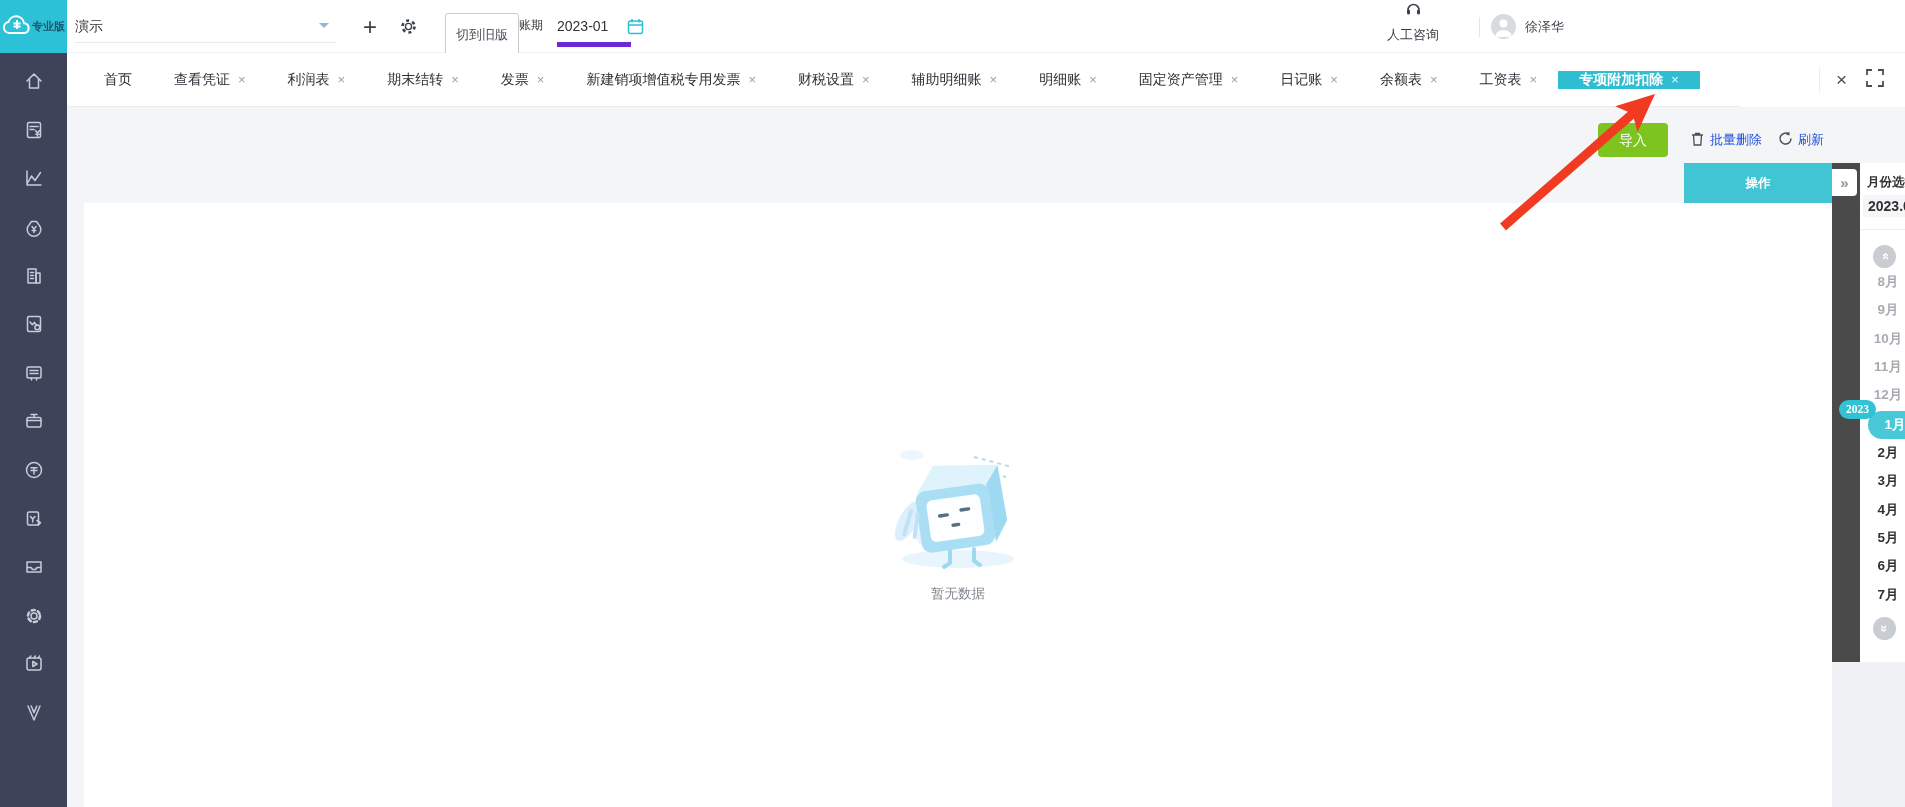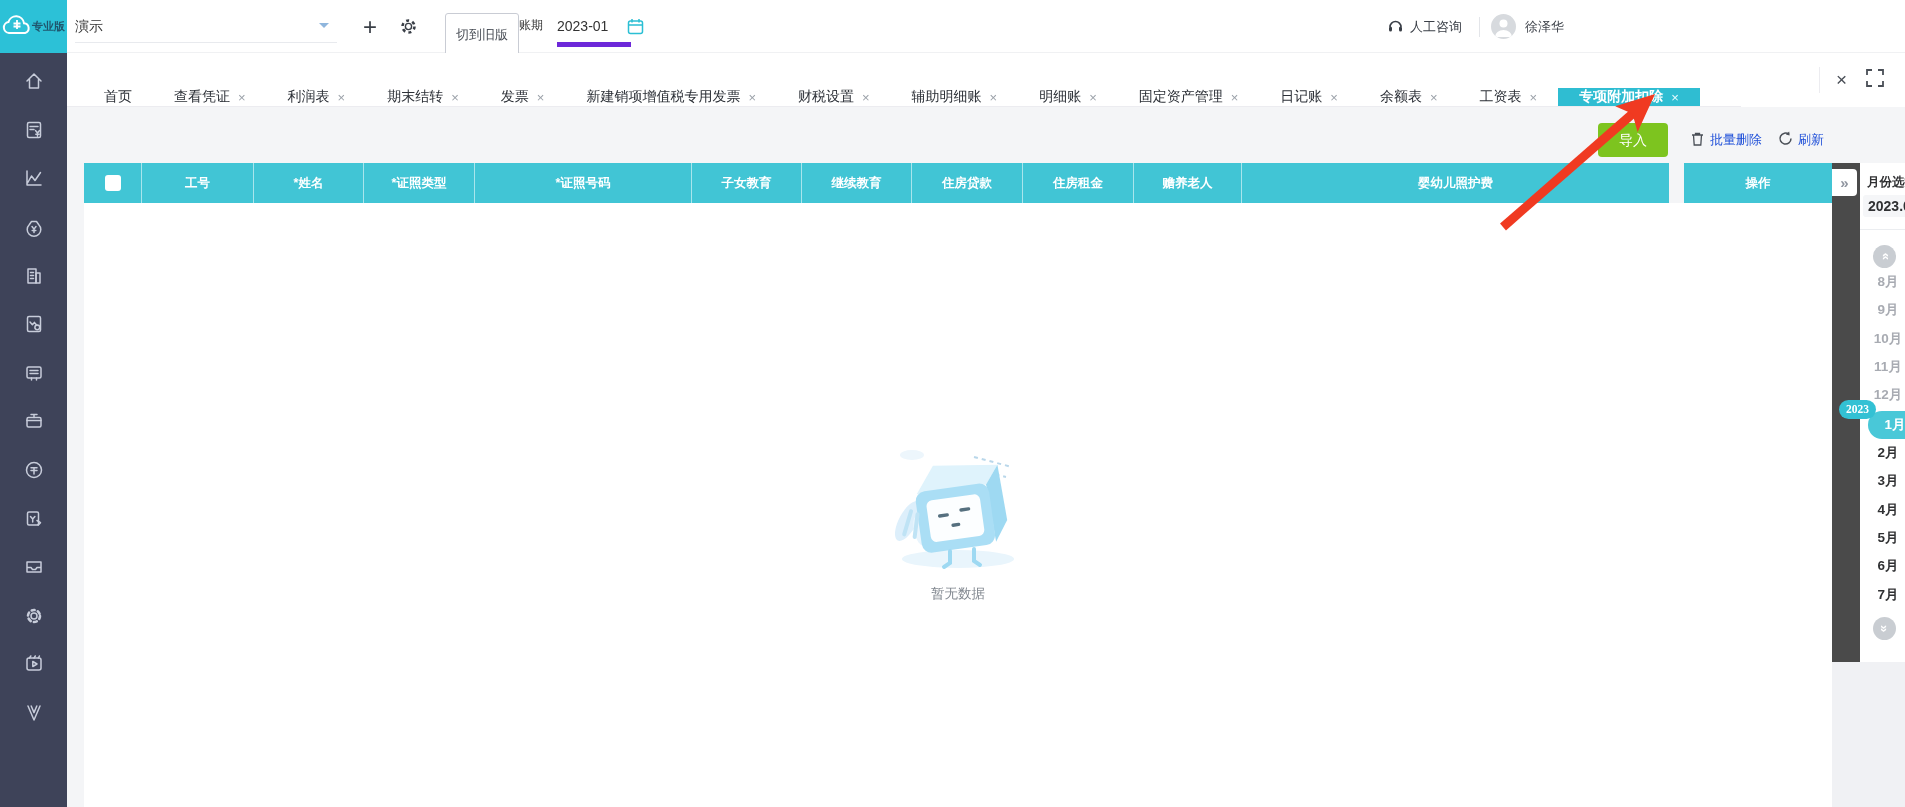--- a/index.html
+++ b/index.html
@@ -20,27 +20,27 @@
   .caret-down{position:absolute;left:252px;top:23px;width:0;height:0;border:5px solid transparent;border-top-color:#8fb6dd;}
   .tb-icon{position:absolute;top:0;height:53px;display:flex;align-items:center;cursor:pointer;}
   .plus{left:296px;font-size:24px;color:#3a3f47;font-weight:400;}
   .gearpos{left:332px;}
   .switch-old{position:absolute;left:378px;top:13px;height:27px;line-height:27px;padding:7px 10px;border:1px solid #c9ccd4;
               border-radius:3px;font-size:13px;color:#4a4f57;background:#fff;cursor:pointer;}
   .period-label{position:absolute;left:452px;top:17px;font-size:12px;color:#333;}
   .period-value{position:absolute;left:490px;top:11px;width:74px;height:31px;line-height:31px;font-size:14px;color:#333;
                 border-bottom:5px solid #6d28d9;cursor:pointer;}
   .calpos{left:560px;}
-  .support{position:absolute;left:1320px;top:0;height:53px;display:flex;align-items:center;gap:6px;font-size:13px;color:#3a3f47;cursor:pointer;}
+  .support{position:absolute;left:1320px;top:0;height:53px;display:flex;align-items:center;gap:6px;font-size:13px;color:#3a3f47;cursor:pointer;flex-direction:column;}
   .tb-divider{position:absolute;left:1412px;top:17px;width:1px;height:20px;background:#e3e5e9;}
   .avatar{position:absolute;left:1424px;top:14px;width:25px;height:25px;border-radius:50%;background:#d7dade;overflow:hidden;cursor:pointer;}
   .user-name{position:absolute;left:1458px;top:0;height:53px;display:flex;align-items:center;font-size:13px;color:#3a3f47;cursor:pointer;}
   
   .tabbar{position:absolute;left:67px;top:53px;width:1674px;height:54px;background:#fff;border-bottom:1px solid #ececf0;
-          box-sizing:border-box;display:flex;align-items:flex-end;padding-left:16px;}
+          box-sizing:border-box;display:flex;align-items:center;padding-left:16px;}
   .tab{display:flex;align-items:center;padding:0 21px;font-size:14px;color:#2b2f36;white-space:nowrap;cursor:pointer;}
   .tab .x{margin-left:8px;color:#9aa0a8;font-size:13px;}
   .tab.active{background:#2fbdd2;color:#fff;font-weight:bold;}
   .tab.active .x{color:#eafcff;font-weight:normal;}
   .tab-controls{position:absolute;right:0;top:53px;height:54px;width:86px;background:#fff;display:flex;align-items:center;}
   .tc-divider{width:1px;height:26px;background:#ececf0;margin-right:16px;}
   .close-all{font-size:19px;color:#4a4f57;cursor:pointer;margin-right:18px;}
   .frag-icon{cursor:pointer;}
   
   .page-bg{position:absolute;left:67px;top:107px;width:1838px;height:700px;background:#f4f5f7;}
@@ -307,35 +307,20 @@
   <div class="tool-link refreshpos">
     <span>
       <svg width="15" height="15" viewBox="0 0 15 15">
         <path d="M13 7.5 a5.5 5.5 0 1 1 -2 -4.2" fill="none" stroke="#4a4f57" stroke-width="1.5"></path>
         <path d="M11.2 0.6 L11.6 4.4 L7.9 3.4 Z" fill="#4a4f57"></path>
       </svg>
     </span>
     <span>刷新</span>
   </div>
 
-  <div class="thead">
-      <div class="th" style="width: 58px;">
-        <span class="chk"></span>
-      </div>
-      <div class="th" style="width: 112px;">工号</div>
-      <div class="th" style="width: 110px;">*姓名</div>
-      <div class="th" style="width: 111px;">*证照类型</div>
-      <div class="th" style="width: 217px;">*证照号码</div>
-      <div class="th" style="width: 110px;">子女教育</div>
-      <div class="th" style="width: 110px;">继续教育</div>
-      <div class="th" style="width: 111px;">住房贷款</div>
-      <div class="th" style="width: 111px;">住房租金</div>
-      <div class="th" style="width: 108px;">赡养老人</div>
-      <div class="th" style="width: 427px;">婴幼儿照护费</div>
-    </div>
   <div class="th-action">操作</div>
 
   <div class="empty-wrap">
     <svg width="160" height="135" viewBox="0 0 160 135">
       <ellipse cx="80" cy="116" rx="56" ry="9" fill="#e9f5fc"></ellipse>
       <ellipse cx="30" cy="78" rx="9" ry="22" fill="#ddeffb" transform="rotate(28 30 78)"></ellipse>
       <ellipse cx="42" cy="88" rx="6" ry="15" fill="#e9f5fd" transform="rotate(-14 42 88)"></ellipse>
       <ellipse cx="34" cy="12" rx="12" ry="5" fill="#edf6fc"></ellipse>
       <g stroke="#b9d7ea" stroke-width="2" stroke-dasharray="4 4">
         <path d="M96 14 L134 24" fill="none"></path>

